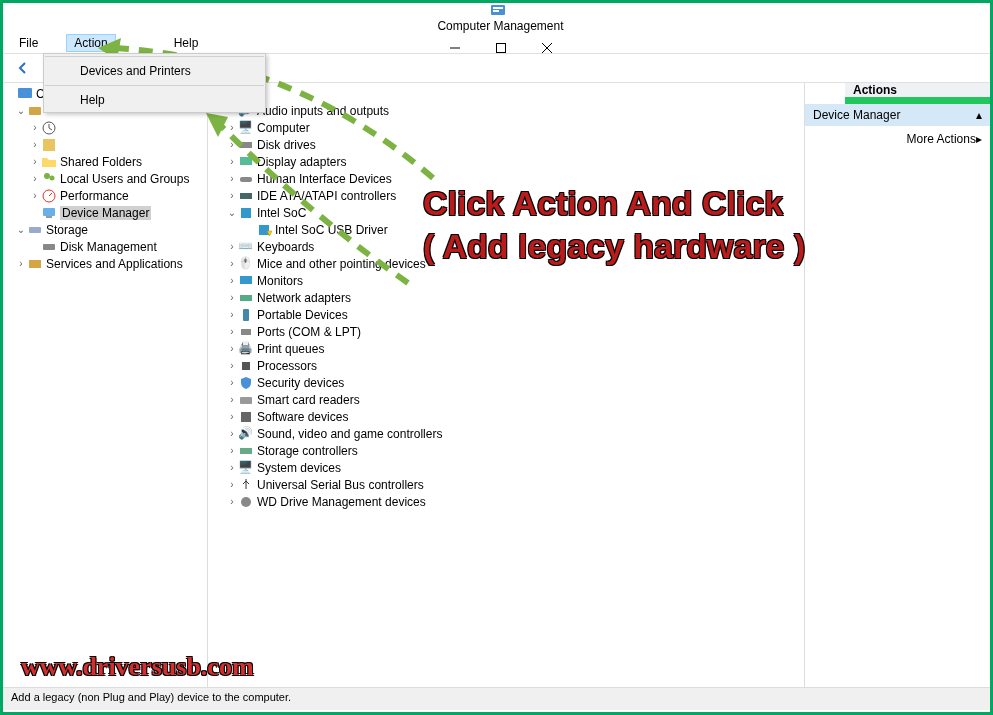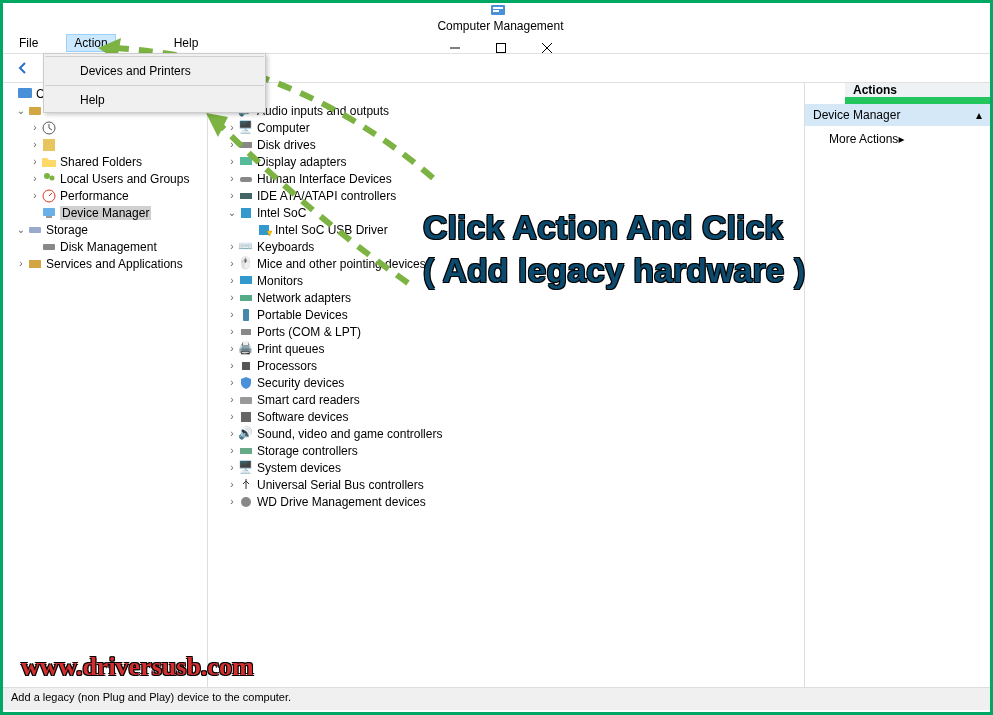--- a/index.html
+++ b/index.html
@@ -32,26 +32,26 @@
 .tree-node .node-icon { width: 16px; height: 16px; margin-right: 3px; flex-shrink: 0; }
 .tree-node.selected { }
 .tree-node.selected .node-label { background: #d0d0d0; padding: 0 2px; }
 
 .center-panel { flex: 1; border-right: 1px solid #ddd; font-size: 12px; padding-top: 2px; overflow: hidden; position: relative; }
 .center-panel .tree-node { padding-left: 18px; }
 
 .right-panel { width: 185px; font-size: 12px; }
 .right-panel .panel-header { background: #eef2f5; padding: 0 8px; font-weight: bold; border-bottom: 7px solid #22c55e; margin-left: 40px; }
 .right-panel .subheader { background: #d4e8f7; padding: 4px 8px; display: flex; justify-content: space-between; align-items: center; }
-.right-panel .action-item { padding: 6px 8px 6px 24px; display: flex; justify-content: flex-start; }
+.right-panel .action-item { padding: 6px 8px 6px 24px; display: flex; justify-content: flex-end; }
 
 .status-bar { height: 22px; padding: 3px 8px; font-size: 11px; background: #f0f0f0; }
 
 .overlay-text { position: absolute; font-family: Georgia, serif; font-weight: bold; pointer-events: none; z-index: 50; }
-.annotation-main { top: 203px; left: 420px; font-size: 34px; color: #0c4a6e; text-shadow: -1px -1px 0 #000, 1px -1px 0 #000, -1px 1px 0 #000, 1px 1px 0 #000; line-height: 1.25; }
+.annotation-main { top: 179px; left: 420px; font-size: 34px; color: #b91c1c; text-shadow: -1px -1px 0 #000, 1px -1px 0 #000, -1px 1px 0 #000, 1px 1px 0 #000; line-height: 1.25; }
 .watermark { bottom: 30px; left: 18px; font-size: 26px; color: #d32f2f; text-shadow: -1px -1px 0 #000, 1px -1px 0 #000, -1px 1px 0 #000, 1px 1px 0 #000; }
 
 .dashed-arrow { position: absolute; z-index: 60; pointer-events: none; }
 
 .ic { display: inline-block; width: 16px; height: 16px; vertical-align: middle; }
 </style>
 </head>
 <body>
 
 <div class="titlebar">

